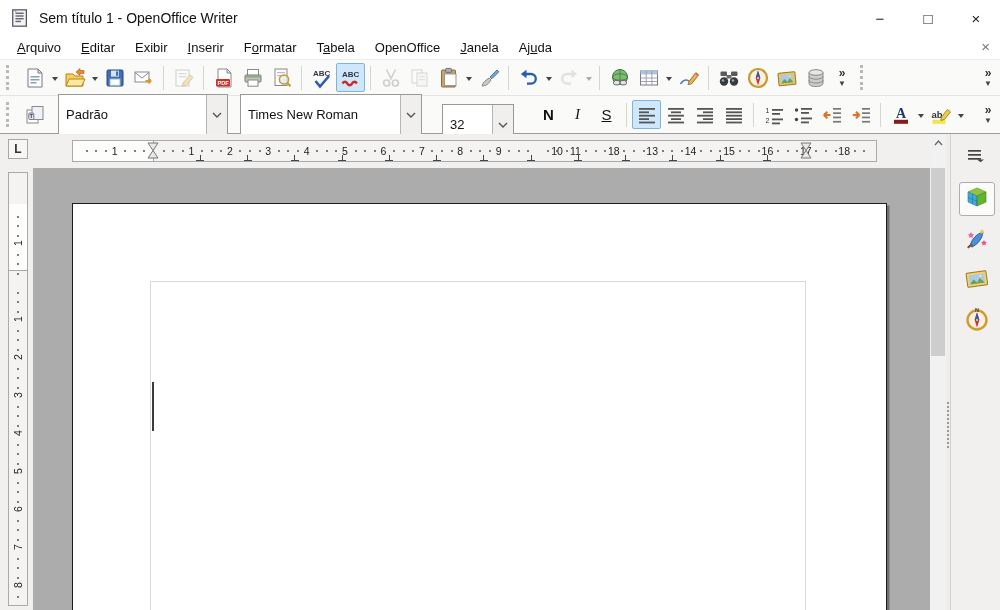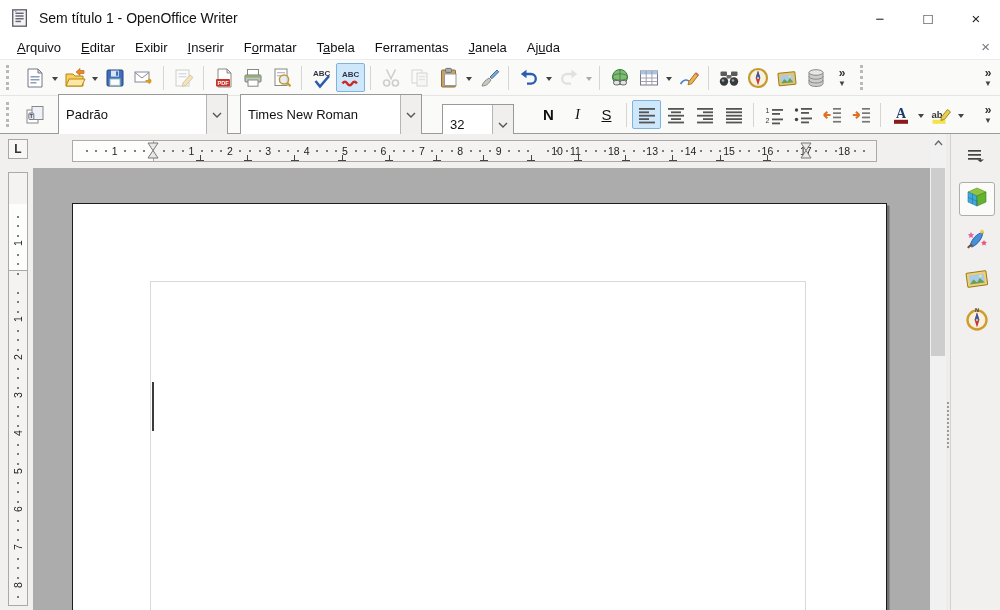--- a/index.html
+++ b/index.html
@@ -122,21 +122,21 @@
   </div>
 
   <div class="menubar">
     <span id="menu-items" style="display:flex;">
         <span class="menu-item"><u>A</u>rquivo</span>
         <span class="menu-item"><u>E</u>ditar</span>
         <span class="menu-item">Exibir</span>
         <span class="menu-item"><u>I</u>nserir</span>
         <span class="menu-item">F<u>o</u>rmatar</span>
         <span class="menu-item">T<u>a</u>bela</span>
-        <span class="menu-item">Ferramentas</span>
+        <span class="menu-item">OpenOffice</span>
         <span class="menu-item"><u>J</u>anela</span>
         <span class="menu-item">Aj<u>u</u>da</span>
       </span>
     <span class="menu-close">×</span>
   </div>
 
   <div class="tb tb1">
     <div class="grip"></div>
     <span id="tb1-items" style="display:flex;align-items:center;">
         <div class="tbtn">

